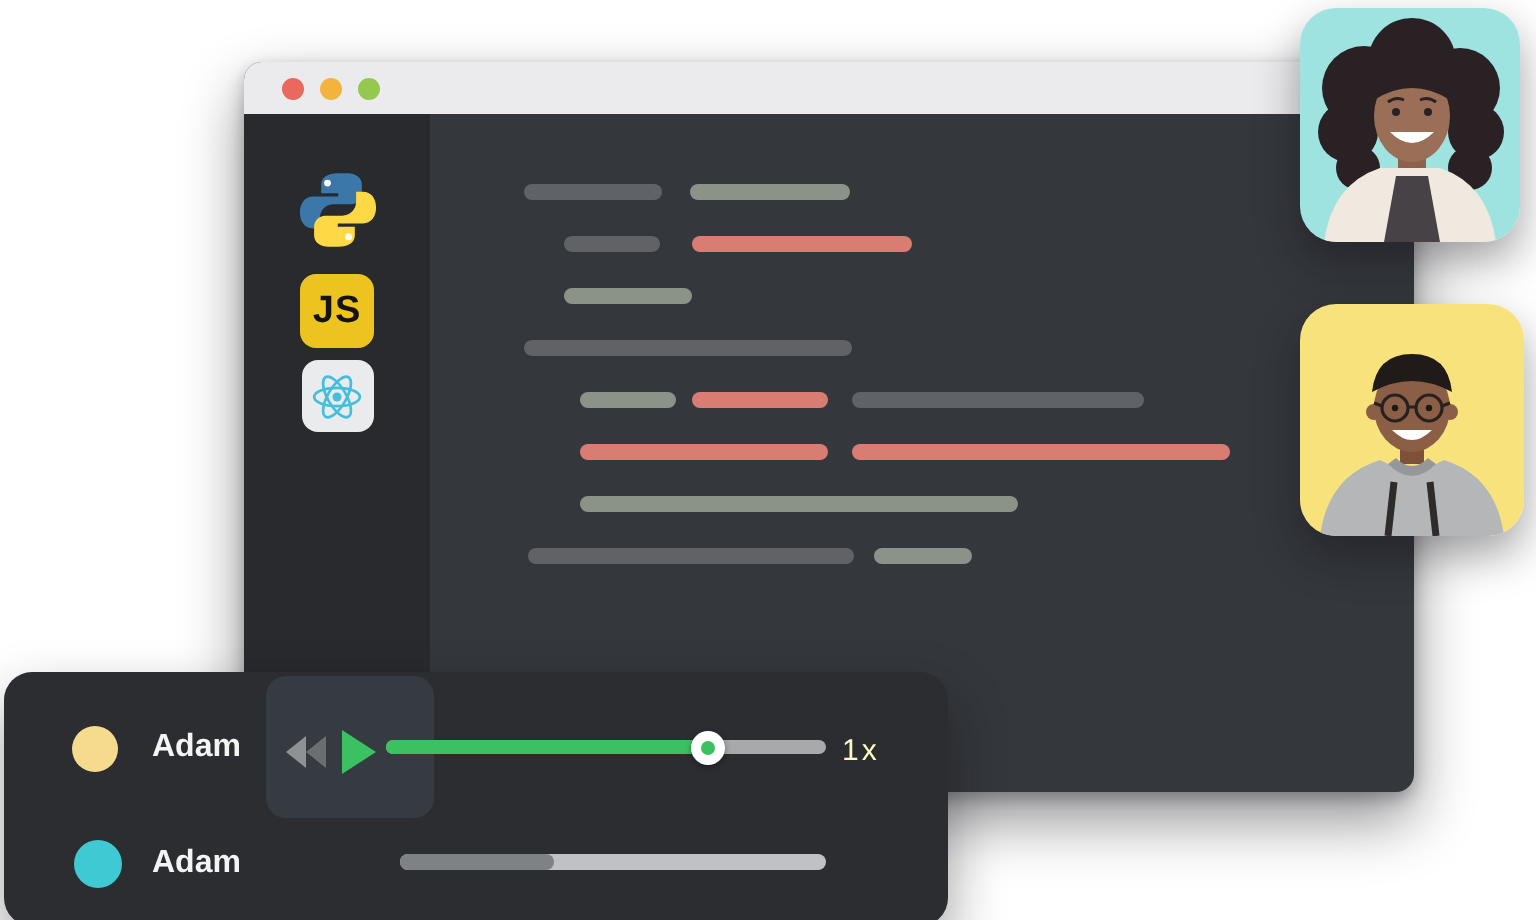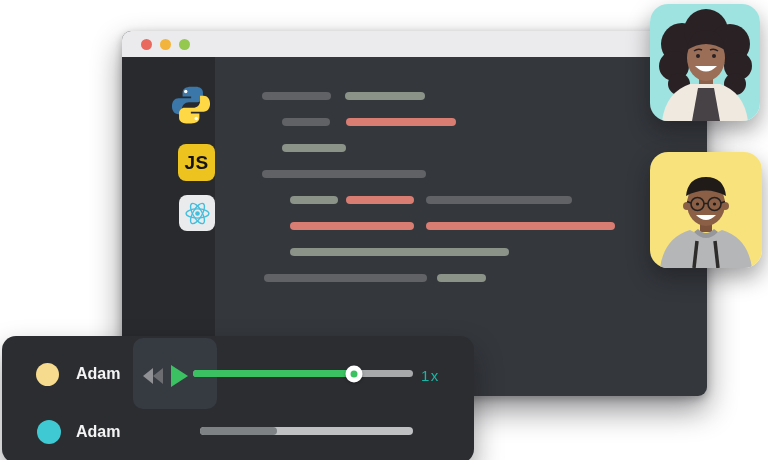--- a/index.html
+++ b/index.html
@@ -7,21 +7,21 @@
          font-family:"Liberation Sans",sans-serif;}
 
   
   .window{position:absolute;left:122px;top:31px;width:585px;height:365px;border-radius:9px;
           background:#34373c;box-shadow:0 14px 30px rgba(12,12,18,.45),0 3px 8px rgba(0,0,0,.25);}
   .titlebar{height:26px;background:#ebebed;border-radius:9px 9px 0 0;display:flex;align-items:center;
             padding-left:19px;gap:8px;}
   .light{width:11px;height:11px;border-radius:50%;}
   .window-body{display:flex;height:339px;}
   .sidebar{width:93px;background:#292a2e;border-radius:0 0 0 9px;display:flex;flex-direction:column;
-           align-items:flex-end;padding-top:27px;gap:14px;box-sizing:border-box;}
+           align-items:center;padding-top:27px;gap:6px;box-sizing:border-box;}
   .icon-js{width:37px;height:37px;background:#edc41f;border-radius:8px;color:#151310;font-weight:bold;
            font-size:19px;display:flex;align-items:center;justify-content:center;letter-spacing:.5px;}
   .icon-react{width:36px;height:36px;background:#eaebed;border-radius:8px;display:flex;
               align-items:center;justify-content:center;}
   .code-area{position:relative;flex:1;}
   .code-bar{position:absolute;height:8px;border-radius:4px;}
 
   
   .avatar{position:absolute;border-radius:18px;overflow:hidden;
           box-shadow:0 10px 22px rgba(12,12,18,.38);}
@@ -37,21 +37,21 @@
   .dot{position:absolute;border-radius:50%;}
   .p-name{position:absolute;color:#f4f4f4;font-size:16px;font-weight:bold;}
   .transport{position:absolute;display:flex;align-items:center;gap:4px;}
   .transport svg{display:block;cursor:pointer;}
   .track{position:absolute;border-radius:4px;}
   .fill{position:absolute;left:0;top:0;height:100%;border-radius:4px;}
   .knob{position:absolute;top:50%;width:17px;height:17px;background:#ffffff;border-radius:50%;
         transform:translate(-50%,-50%);display:flex;align-items:center;justify-content:center;
         box-shadow:0 1px 3px rgba(0,0,0,.35);}
   .knob-dot{width:7px;height:7px;border-radius:50%;background:#3bc162;}
-  .speed{position:absolute;color:#14b8a6;font-size:15px;letter-spacing:1.5px;}
+  .speed{position:absolute;color:#fef9c3;font-size:15px;letter-spacing:1.5px;}
 </style>
 </head>
 <body>
 
 <div class="stage">
 
   <div class="window">
     <div class="titlebar">
       <span class="light" style="background: rgb(233, 105, 94);"></span>
       <span class="light" style="background: rgb(242, 180, 60);"></span>

